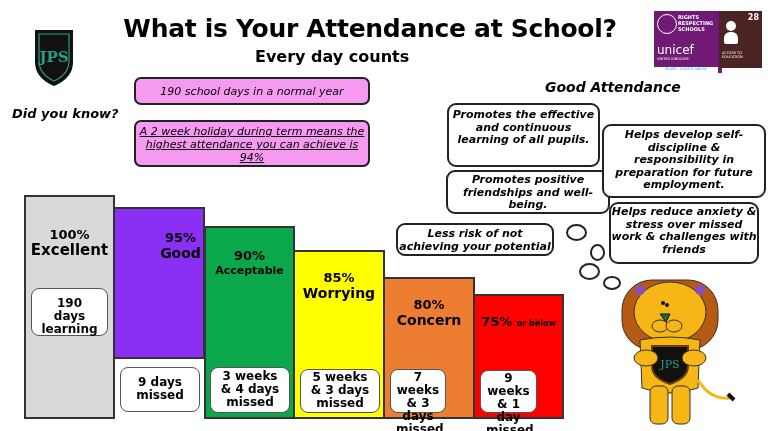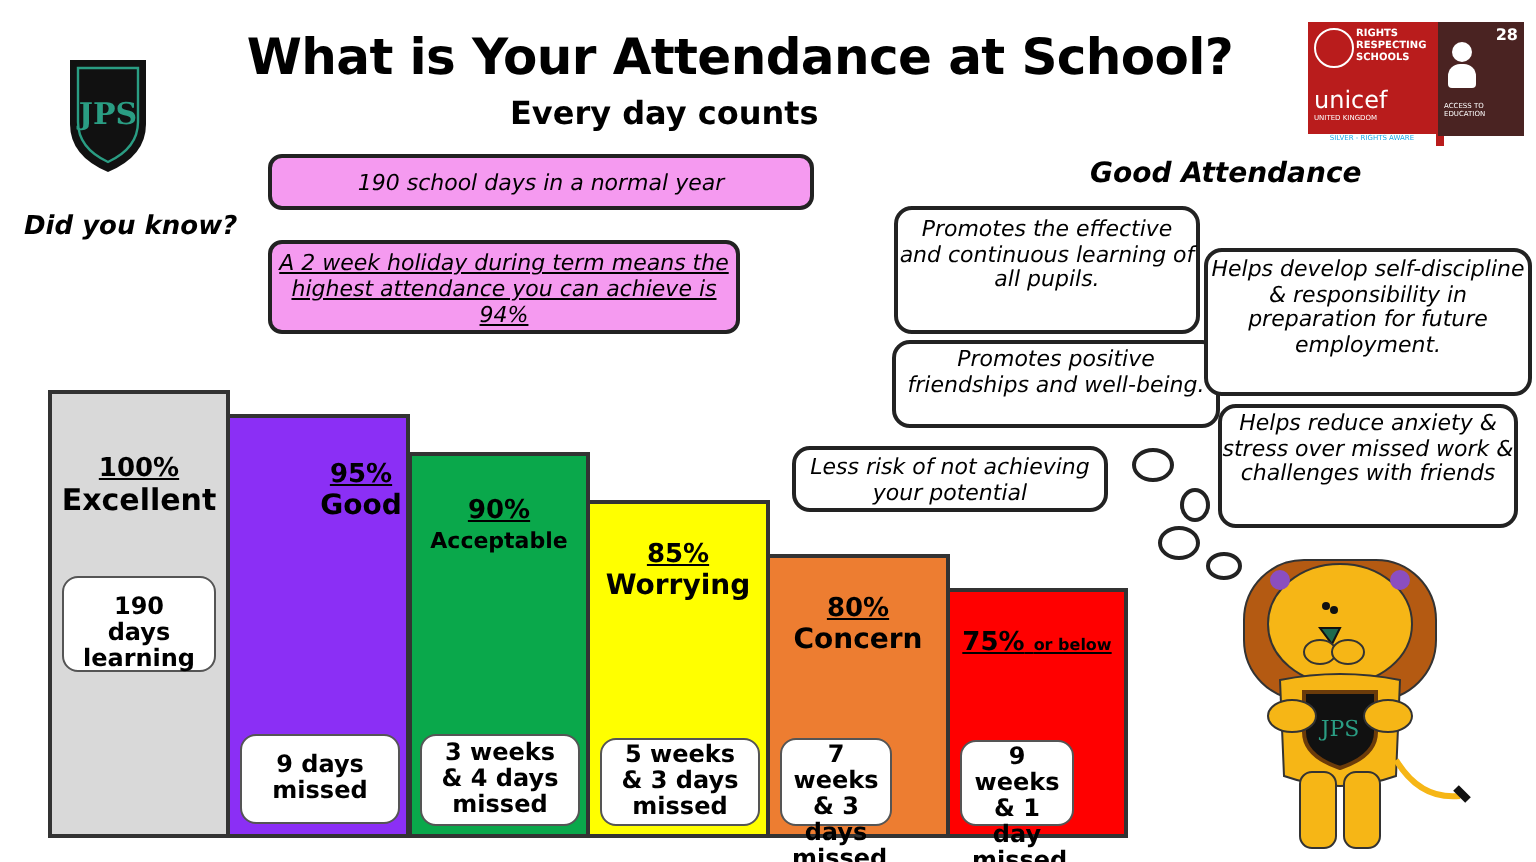--- a/index.html
+++ b/index.html
@@ -4,50 +4,50 @@
 <style>
   html,body{margin:0;padding:0;}
   body{width:768px;height:431px;background:#ffffff;position:relative;overflow:hidden;font-family:"DejaVu Sans",sans-serif;color:#000;}
   .abs{position:absolute;}
   .title{left:120px;top:14px;width:500px;text-align:center;font-size:25px;font-weight:bold;letter-spacing:-0.3px;}
   .subtitle{left:255px;top:47px;width:240px;text-align:left;font-size:16px;font-weight:bold;}
   .crest{left:33px;top:28px;width:42px;height:60px;}
   .badges{left:654px;top:11px;width:108px;height:62px;}
   .didyou{left:12px;top:106px;font-size:13px;font-style:italic;font-weight:bold;}
   .pink{background:#f59af0;border:2px solid #222;border-radius:7px;font-style:italic;font-size:11px;text-align:center;line-height:13px;box-sizing:border-box;}
-  .fact1{left:134px;top:77px;width:273px;height:28px;padding-top:6px;}
+  .fact1{left:134px;top:77px;width:236px;height:28px;padding-top:6px;}
   .fact2{left:134px;top:120px;width:236px;height:47px;padding-top:3px;text-decoration:underline;}
   .goodatt{left:545px;top:79px;font-size:14px;font-style:italic;font-weight:bold;}
-  .thought{background:#fff;border:2px solid #222;border-radius:9px;font-style:italic;font-size:11px;text-align:center;line-height:12.5px;box-sizing:border-box;font-weight:normal;}
+  .thought{background:#fff;border:2px solid #222;border-radius:9px;font-style:italic;font-size:11px;text-align:center;line-height:12.5px;box-sizing:border-box;font-weight:bold;}
   .t1{left:447px;top:103px;width:153px;height:64px;padding-top:4px;}
   .t2{left:446px;top:170px;width:164px;height:44px;padding-top:2px;}
   .t3{left:396px;top:223px;width:158px;height:33px;padding-top:3px;}
   .t4{left:602px;top:124px;width:164px;height:74px;padding-top:3px;}
   .t5{left:609px;top:202px;width:150px;height:62px;padding-top:2px;}
   .bubble{border:2px solid #222;border-radius:50%;background:#fff;}
   .bar{border:2px solid #333;box-sizing:border-box;text-align:center;}
-  .bar .pct{font-size:13px;font-weight:bold;line-height:15px;text-decoration:underline;}
+  .bar .pct{font-size:13px;font-weight:bold;line-height:15px;}
   .bar .lbl{font-weight:bold;line-height:16px;}
   .box{position:absolute;background:#fff;border:1.5px solid #555;border-radius:8px;font-weight:bold;font-size:12px;line-height:13px;text-align:center;box-sizing:border-box;}
   .lion{left:600px;top:270px;width:140px;height:160px;}
 </style>
 </head>
 <body>
 
 <div class="abs title">What is Your Attendance at School?</div>
 <div class="abs subtitle">Every day counts</div>
 
 <svg class="abs crest" viewBox="0 0 42 60">
   <path d="M2 2 H40 V34 Q40 50 21 58 Q2 50 2 34 Z" fill="#111"></path>
   <path d="M6 6 H36 V33 Q36 46 21 53 Q6 46 6 33 Z" fill="none" stroke="#2a9d83" stroke-width="1.2"></path>
   <text x="21" y="34" text-anchor="middle" font-family="DejaVu Serif, serif" font-size="15" fill="#2a9d83" font-weight="bold">JPS</text>
 </svg>
 
 <div class="abs badges">
-  <div style="position:absolute;left:0;top:0;width:68px;height:62px;background:#b91c1c;color:#fff;">
+  <div style="position:absolute;left:0;top:0;width:68px;height:62px;background:#701a75;color:#fff;">
     <div style="position:absolute;left:3px;top:3px;width:18px;height:18px;border:1px solid #fff;border-radius:50%;"></div>
     <div style="position:absolute;left:24px;top:3px;font-size:5px;line-height:6px;font-weight:bold;">
       <div>RIGHTS</div>
       <div>RESPECTING</div>
       <div>SCHOOLS</div>
     </div>
     <div style="position:absolute;left:3px;top:33px;font-size:12px;line-height:12px;">unicef</div>
     <div style="position:absolute;left:3px;top:46px;font-size:3.5px;">UNITED KINGDOM</div>
     <div style="position:absolute;left:0;top:56px;width:64px;height:8px;background:#fff;color:#1ca9e6;font-size:3.5px;text-align:center;">SILVER - RIGHTS AWARE</div>
   </div>
@@ -76,21 +76,21 @@
 <div class="abs bubble" style="left:566px;top:224px;width:17px;height:13px;"></div>
 <div class="abs bubble" style="left:590px;top:244px;width:11px;height:13px;"></div>
 <div class="abs bubble" style="left:579px;top:263px;width:17px;height:13px;"></div>
 <div class="abs bubble" style="left:603px;top:276px;width:14px;height:10px;"></div>
 
 <div class="abs bar" style="left:24px;top:195px;width:91px;height:224px;background:#d9d9d9;">
   <div class="pct" style="margin-top:30px;">100%</div>
   <div class="lbl" style="font-size:15px;">Excellent</div>
   <div class="box" style="left:5px;top:91px;width:77px;height:48px;padding:8px 8px 0;">190 days learning</div>
 </div>
-<div class="abs bar" style="left:113px;top:207px;width:92px;height:212px;background:#8b2ff5;padding-left:43px;">
+<div class="abs bar" style="left:113px;top:207px;width:92px;height:152px;background:#8b2ff5;padding-left:43px;">
   <div class="pct" style="margin-top:21px;">95%</div>
   <div class="lbl" style="font-size:14px;">Good</div>
   <div class="box" style="left:5px;top:158px;width:80px;height:45px;padding:8px 14px 0;">9 days missed</div>
 </div>
 <div class="abs bar" style="left:204px;top:226px;width:91px;height:193px;background:#0aa84b;">
   <div class="pct" style="margin-top:20px;">90%</div>
   <div class="lbl" style="font-size:11px;">Acceptable</div>
   <div class="box" style="left:4px;top:139px;width:80px;height:46px;padding:2px 6px 0;">3 weeks &amp; 4 days missed</div>
 </div>
 <div class="abs bar" style="left:293px;top:250px;width:92px;height:169px;background:#ffff00;">

